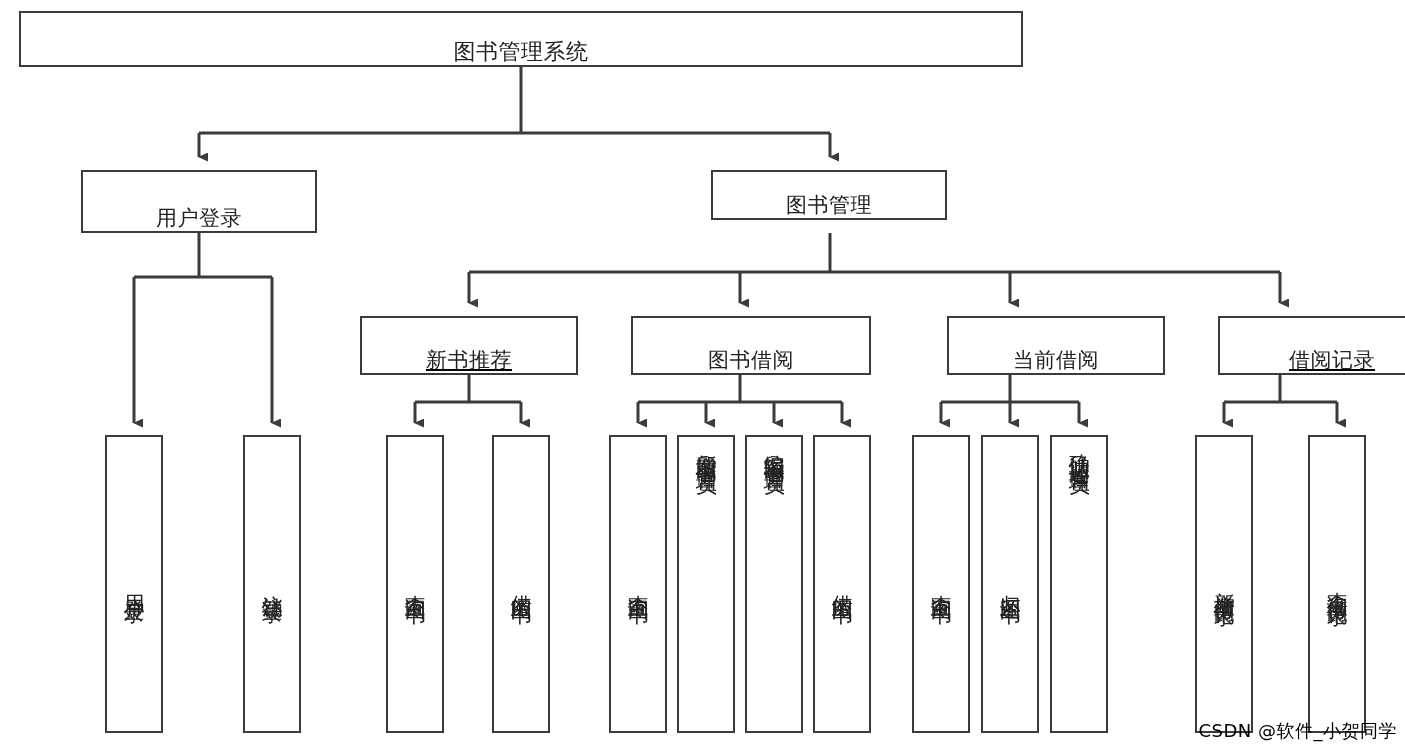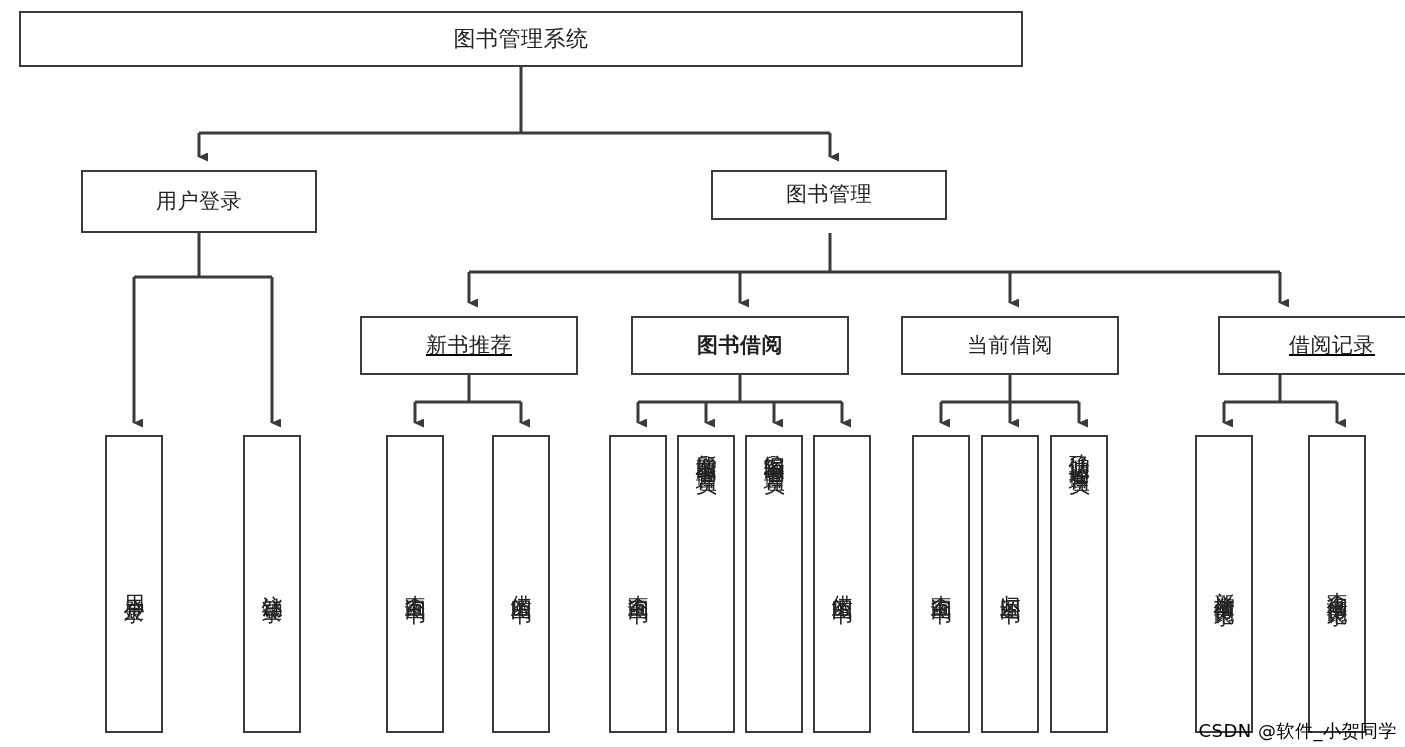--- a/index.html
+++ b/index.html
@@ -25,21 +25,21 @@
     width: 1405px;
     height: 747px;
     pointer-events: none;
   }
   .node {
     position: absolute;
     box-sizing: border-box;
     background: #ffffff;
     border: 2px solid #3b3b3b;
     display: flex;
-    align-items: center;
+    align-items: flex-end;
     justify-content: center;
     z-index: 2;
   }
   .node-label {
     color: #222222;
     white-space: nowrap;
     letter-spacing: 0.5px;
   }
   
   .node.h .node-label {
@@ -139,24 +139,24 @@
   <div class="node h" style="left:81px; top:170px; width:236px; height:63px;">
     <span class="node-label">用户登录</span>
   </div>
   <div class="node h" style="left:711px; top:170px; width:236px; height:50px;">
     <span class="node-label">图书管理</span>
   </div>
 
   <div class="node h" style="left:360px; top:316px; width:218px; height:59px;text-decoration:underline;">
     <span class="node-label">新书推荐</span>
   </div>
-  <div class="node h" style="left:631px; top:316px; width:218px; height:59px;font-weight:bold;">
+  <div class="node h" style="left:631px; top:316px; width:240px; height:59px;">
     <span class="node-label">图书借阅</span>
   </div>
-  <div class="node h" style="left:901px; top:316px; width:218px; height:59px;">
+  <div class="node h" style="left:947px; top:316px; width:218px; height:59px;">
     <span class="node-label">当前借阅</span>
   </div>
   <div class="node h" style="left:1218px; top:316px; width:228px; height:59px;text-decoration:underline;">
     <span class="node-label">借阅记录</span>
   </div>
 
   <div class="node v centered" style="left:105px; top:435px; width:58px; height:298px;">
     <span class="node-label">用户登录</span>
   </div>
   <div class="node v centered" style="left:243px; top:435px; width:58px; height:298px;">

